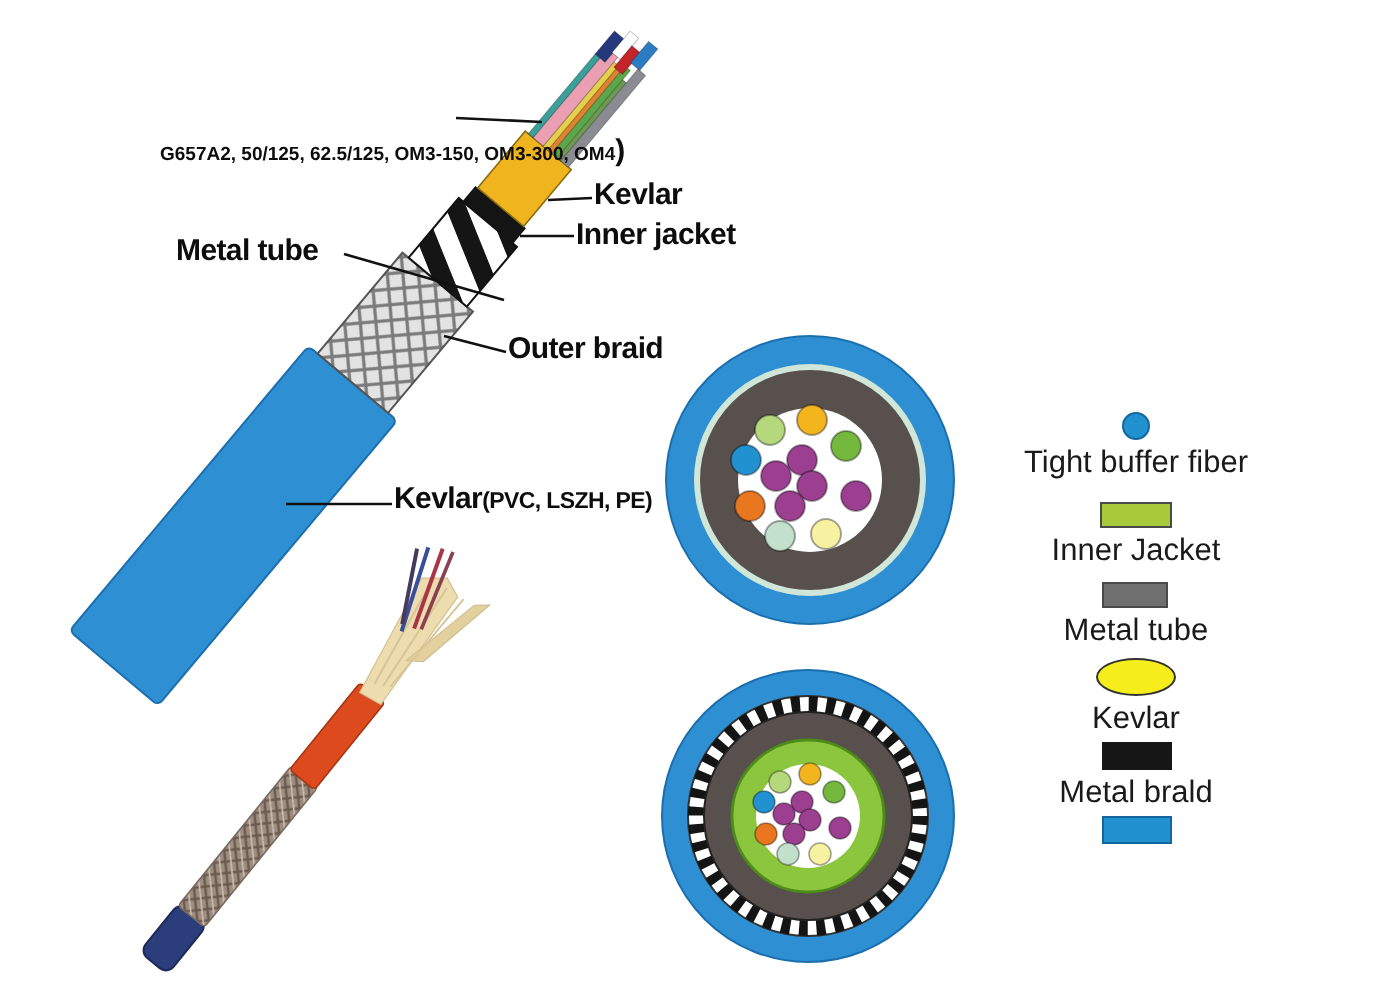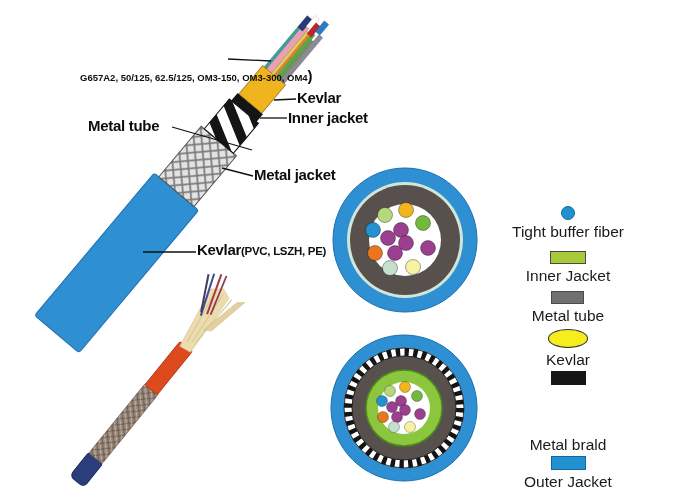--- a/index.html
+++ b/index.html
@@ -16,21 +16,21 @@
   .leg-item{display:flex;flex-direction:column;align-items:center;}
   .leg-item .txt{font-size:15.5px;color:#1a1a1a;font-weight:400;line-height:19px;margin-top:2px;}
   .sw{box-sizing:border-box;}
   .sw-circle{width:14px;height:14px;border-radius:50%;border:1px solid #14679e;}
   .sw-rect{width:36px;height:13px;border:1px solid #4a4a4a;}
   .sw-ellipse{width:40px;height:19px;border-radius:50%;border:1px solid #333;}
   .leg-item:nth-child(1){margin-bottom:10px;}
   .leg-item:nth-child(2){margin-bottom:6px;}
   .leg-item:nth-child(3){margin-bottom:4px;}
   .leg-item:nth-child(4){margin-bottom:2px;}
-  .leg-item:nth-child(5){margin-bottom:2px;gap:48px;}
+  .leg-item:nth-child(5){margin-bottom:2px;}
   .dot{stroke:rgba(0,0,0,0.35);stroke-width:1;}
   .dot-sm{stroke:rgba(0,0,0,0.35);stroke-width:0.8;}
   .leader{stroke:#111;stroke-width:1.3;fill:none;}
   .strand{stroke:rgba(0,0,0,0.25);stroke-width:0.5;}
 </style>
 </head>
 <body>
 
 <div id="stage">
 
@@ -141,21 +141,21 @@
   <div class="lbl" style="left:297px;top:89px;">
     <span>Kevlar</span>
   </div>
   <div class="lbl" style="left:288px;top:109px;">
     <span>Inner jacket</span>
   </div>
   <div class="lbl" style="left:88px;top:117px;">
     <span>Metal tube</span>
   </div>
   <div class="lbl" style="left:254px;top:166px;">
-    <span>Metal jacket</span>
+    <span>Outer braid</span>
   </div>
   <div class="lbl" style="left:197px;top:241px;">
     <span>Kevlar</span><span style="font-size:11.5px;margin-top:10px;">(PVC, LSZH, PE)</span>
   </div>
 
   <div id="legend">
     <div class="leg-item">
       <span class="sw sw-circle" style="background: rgb(33, 145, 208);"></span>
       <span class="txt">Tight buffer fiber</span>
     </div>
@@ -170,17 +170,16 @@
     <div class="leg-item">
       <span class="sw sw-ellipse" style="background: rgb(245, 238, 28);"></span>
       <span class="txt">Kevlar</span>
     </div>
     <div class="leg-item">
       <span class="sw sw-rect" style="width: 35px; height: 14px; border-color: rgb(22, 22, 22); background: rgb(22, 22, 22);"></span>
       <span class="txt">Metal brald</span>
     </div>
     <div class="leg-item">
       <span class="sw sw-rect" style="width: 35px; height: 14px; border-color: rgb(20, 103, 158); background: rgb(33, 145, 208);"></span>
-      <span class="txt">Outer Jacket</span>
     </div>
   </div>
 
 </div>
 
 </body></html>

